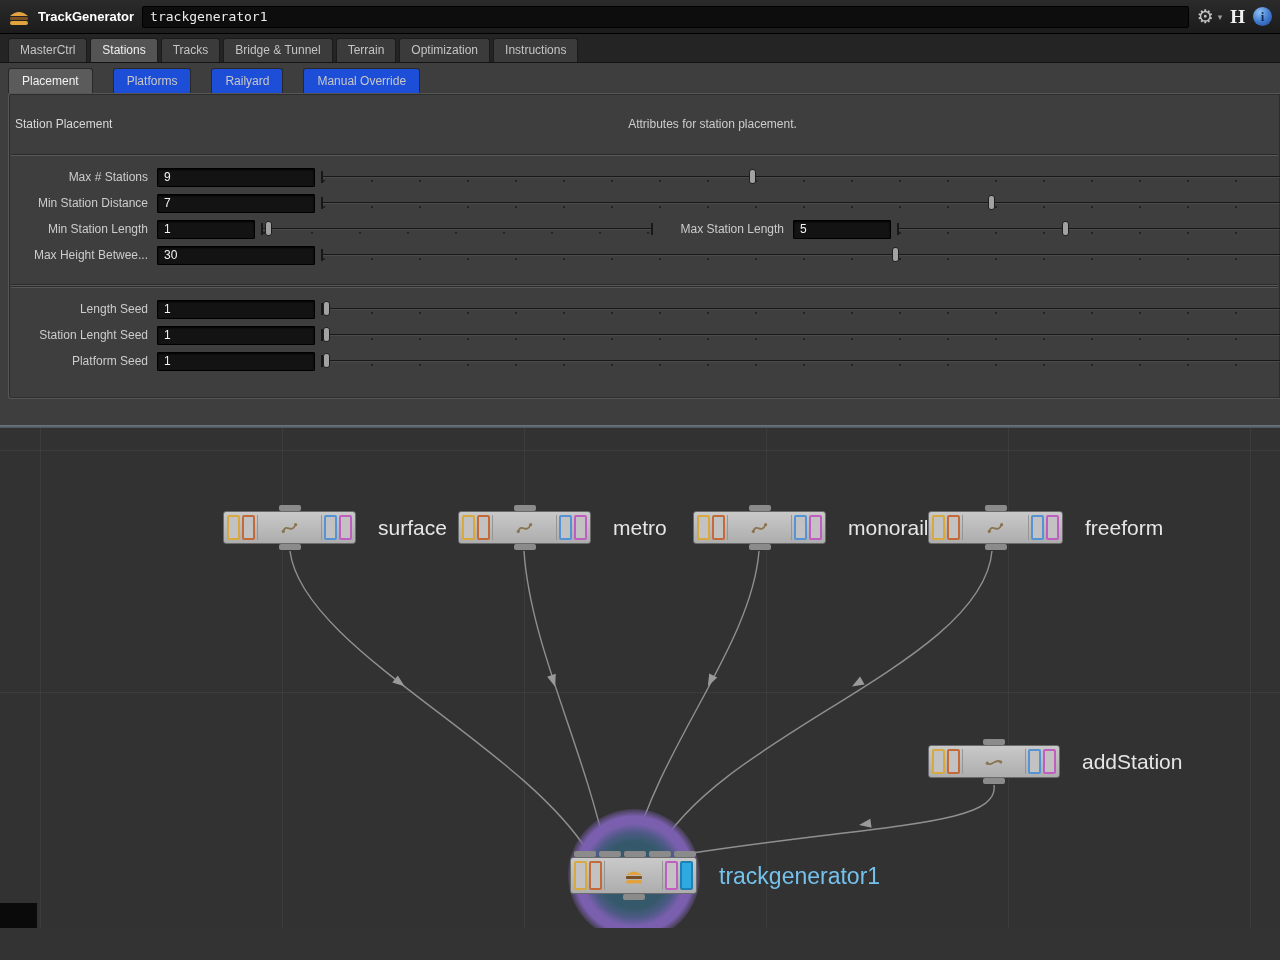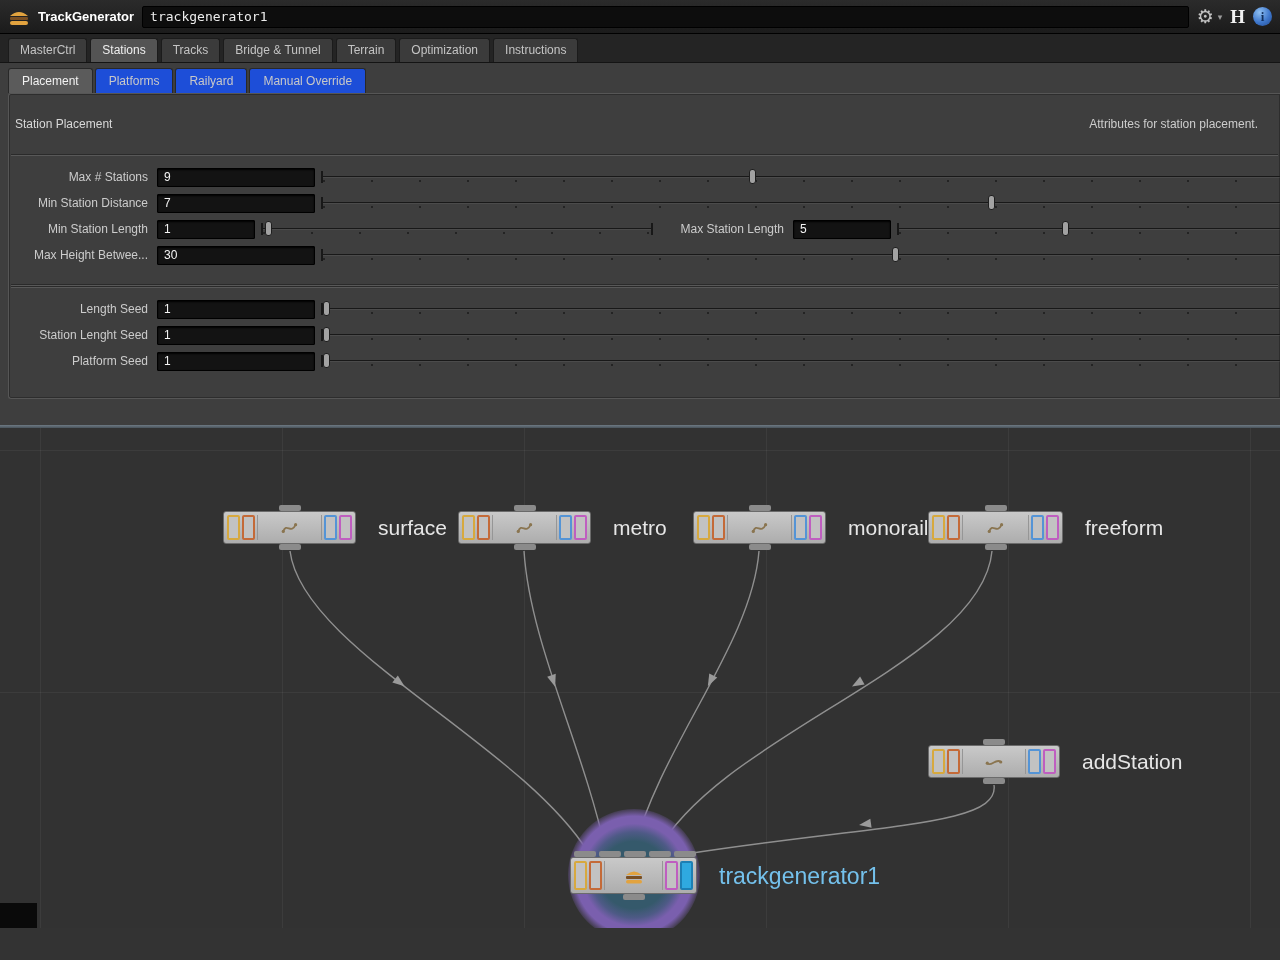--- a/index.html
+++ b/index.html
@@ -26,35 +26,35 @@
 
   
   .tabrow1 { height:29px; background:#242424; border-bottom:1px solid #141414;
              display:flex; align-items:flex-end; padding:0 0 0 8px; gap:3px; }
   .tab { background:#3b3b3b; color:#c4c4c4; font-size:12px; padding:4px 11px 5px;
          border:1px solid #1b1b1b; border-bottom:none; border-radius:3px 3px 0 0;
          white-space:nowrap; }
   .tab.active { background:#545454; color:#efefef; }
 
   .params-pane { background:#3e3e3e; padding-bottom:26px; }
-  .tabrow2 { padding:5px 0 0 8px; display:flex; gap:2px; }
+  .tabrow2 { padding:5px 0 0 8px; display:flex; gap:20px; }
   .subtab { background:#1d4ed8; color:#c8c8c8; font-size:12px; padding:5px 13px;
             border:1px solid #282828; border-bottom:none; border-radius:3px 3px 0 0; }
   .subtab.active { background:#5b5b5b; color:#f2f2f2; }
 
   
   .param-box { margin-left:8px; border:1px solid #565656; border-right:none;
                box-shadow:inset 0 0 0 1px #2d2d2d; border-radius:3px 0 0 3px;
                padding-bottom:24px; }
   .sect { position:relative; height:60px; }
   .sect.small { height:32px; }
   .s-title { position:absolute; left:6px; top:50%; transform:translateY(-50%);
              color:#d8d8d8; font-size:12px; }
-  .s-desc { position:absolute; left:150px; right:22px; top:50%;
-            transform:translateY(-50%); text-align:right; color:#cdcdcd; font-size:12px; }
+  .s-desc { position:absolute; left:150px; right:14px; top:50%;
+            transform:translateY(-50%); text-align:center; color:#cdcdcd; font-size:12px; }
   .groove { height:2px; border-top:1px solid #2a2a2a; border-bottom:1px solid #585858;
             margin:0 2px; }
   .groove.gap { margin-top:16px; }
   .rows { padding-top:8px; }
   .prow { display:flex; align-items:center; height:26px; }
   .plabel { width:148px; text-align:right; color:#cccccc; font-size:12px;
             padding-right:9px; white-space:nowrap; overflow:hidden; }
   .plabel.mid { width:140px; }
   .pfield { width:158px; height:19px; background:#131313; border:1px solid #000;
             box-shadow:inset 0 1px 2px #000; color:#f4f4f4; font-size:12px;

